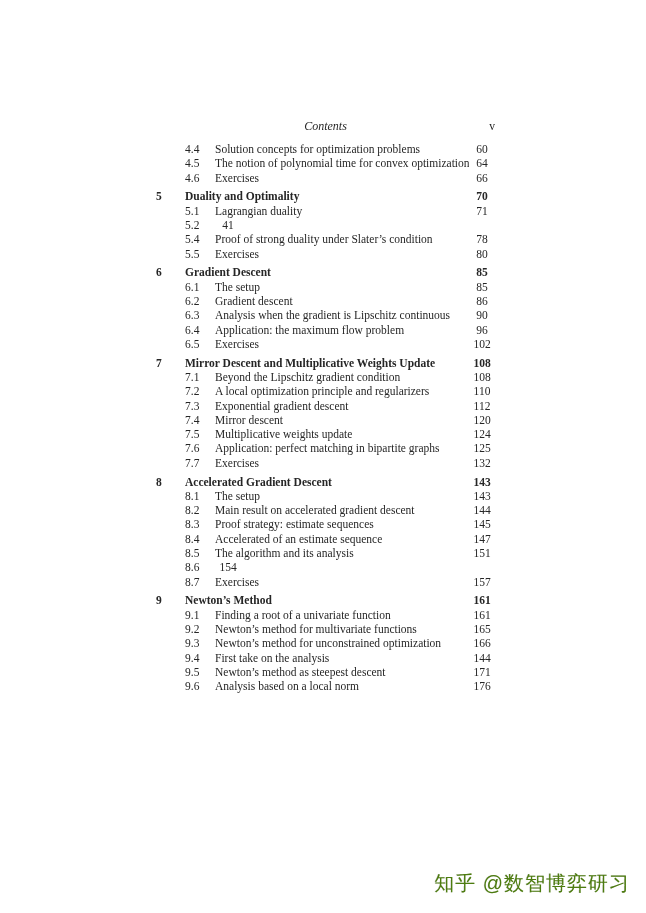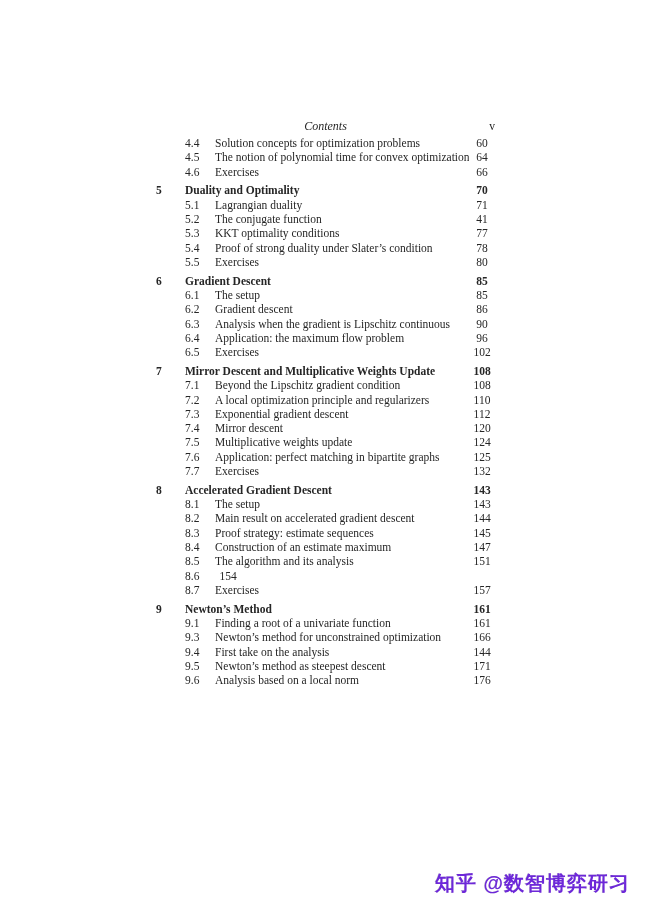--- a/index.html
+++ b/index.html
@@ -34,21 +34,21 @@
     font-style: italic;
   }
   .pagehead .folio {
     position: absolute;
     right: 0;
     top: 0;
     font-style: normal;
     font-size: 11.5px;
   }
   .toc {
-    margin-top: 3px;
+    margin-top: 9px;
     font-size: 11.5px;
   }
   .row {
     display: flex;
     height: 14.3px;
     line-height: 14.3px;
     white-space: nowrap;
   }
   .row.chapter {
     margin-top: 4.5px;
@@ -58,24 +58,23 @@
   .rc2 { width: 30px; flex: none; }
   .rtitle { flex: 1 1 auto; overflow: hidden; }
   .rpage { flex: none; min-width: 26px; text-align: center; }
   .watermark {
     position: absolute;
     right: 16px;
     bottom: 16px;
     font-family: "Liberation Sans", "DejaVu Sans", sans-serif;
     font-size: 20px;
     letter-spacing: 1px;
-    color: #6d28d9;
+    color: #4d7c0f;
     text-shadow: 1.5px 1.5px 0 #ffffff, -0.5px -0.5px 0 #cccccc;
     user-select: none;
-    font-weight: bold;
   }
 </style>
 </head>
 <body>
 
 <div class="page">
   <div class="content">
     <div class="pagehead">
       <span class="running">Contents</span>
       <span class="folio">v</span>
@@ -106,28 +105,21 @@
         </div>
         <div class="row entry">
           <span class="rc1"></span>
           <span class="rc2">5.1</span>
           <span class="rtitle">Lagrangian duality</span>
           <span class="rpage">71</span>
         </div>
         <div class="row entry">
           <span class="rc1"></span>
           <span class="rc2">5.2</span>
-          <span class="rtitle">The conjugate function</span>
           <span class="rpage">41</span>
-        </div>
-        <div class="row entry">
-          <span class="rc1"></span>
-          <span class="rc2">5.3</span>
-          <span class="rtitle">KKT optimality conditions</span>
-          <span class="rpage">77</span>
         </div>
         <div class="row entry">
           <span class="rc1"></span>
           <span class="rc2">5.4</span>
           <span class="rtitle">Proof of strong duality under Slater’s condition</span>
           <span class="rpage">78</span>
         </div>
         <div class="row entry">
           <span class="rc1"></span>
           <span class="rc2">5.5</span>
@@ -235,21 +227,21 @@
         </div>
         <div class="row entry">
           <span class="rc1"></span>
           <span class="rc2">8.3</span>
           <span class="rtitle">Proof strategy: estimate sequences</span>
           <span class="rpage">145</span>
         </div>
         <div class="row entry">
           <span class="rc1"></span>
           <span class="rc2">8.4</span>
-          <span class="rtitle">Construction of an estimate maximum</span>
+          <span class="rtitle">Accelerated of an estimate sequence</span>
           <span class="rpage">147</span>
         </div>
         <div class="row entry">
           <span class="rc1"></span>
           <span class="rc2">8.5</span>
           <span class="rtitle">The algorithm and its analysis</span>
           <span class="rpage">151</span>
         </div>
         <div class="row entry">
           <span class="rc1"></span>
@@ -265,20 +257,26 @@
         <div class="row chapter">
           <span class="rc1">9</span>
           <span class="rtitle">Newton’s Method</span>
           <span class="rpage">161</span>
         </div>
         <div class="row entry">
           <span class="rc1"></span>
           <span class="rc2">9.1</span>
           <span class="rtitle">Finding a root of a univariate function</span>
           <span class="rpage">161</span>
+        </div>
+        <div class="row entry">
+          <span class="rc1"></span>
+          <span class="rc2">9.2</span>
+          <span class="rtitle">Newton’s method for multivariate functions</span>
+          <span class="rpage">165</span>
         </div>
         <div class="row entry">
           <span class="rc1"></span>
           <span class="rc2">9.3</span>
           <span class="rtitle">Newton’s method for unconstrained optimization</span>
           <span class="rpage">166</span>
         </div>
         <div class="row entry">
           <span class="rc1"></span>
           <span class="rc2">9.4</span>

